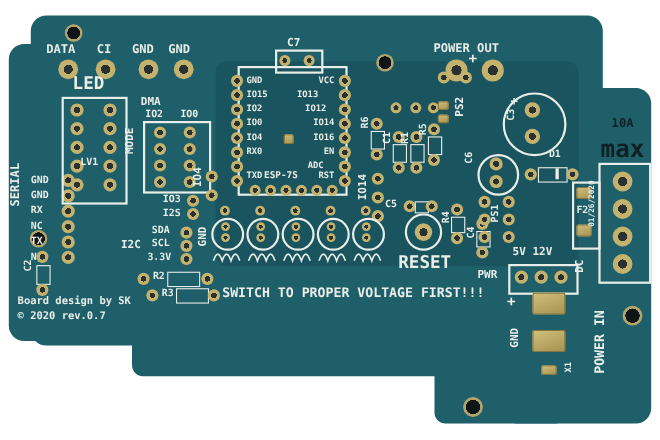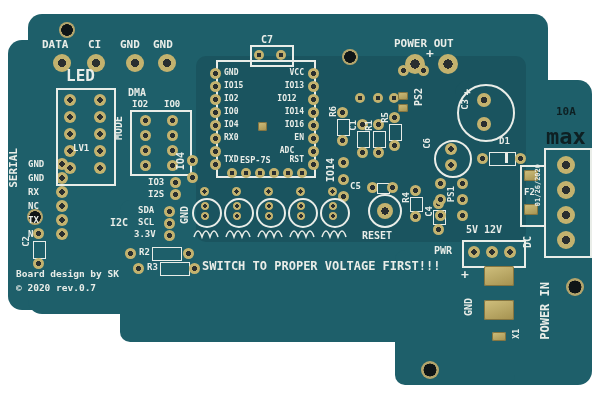--- a/index.html
+++ b/index.html
@@ -125,21 +125,21 @@
   <div class="pad" style="left:297px;top:168px;width:10px;height:10px"></div>
   <div class="sqp" style="left:258px;top:122px;width:9px;height:9px"></div>
   <div class="t" style="left:224px;top:69px;font-size:8px">GND</div>
   <div class="t" style="left:224px;top:82px;font-size:8px">IO15</div>
   <div class="t" style="left:224px;top:95px;font-size:8px">IO2</div>
   <div class="t" style="left:224px;top:108px;font-size:8px">IO0</div>
   <div class="t" style="left:224px;top:121px;font-size:8px">IO4</div>
   <div class="t" style="left:224px;top:134px;font-size:8px">RX0</div>
   <div class="t" style="left:224px;top:156px;font-size:8px">TXD</div>
   <div class="t" style="left:270px;top:69px;width:34px;text-align:right;font-size:8px">VCC</div>
-  <div class="t" style="left:270px;top:82px;width:34px;text-align:right;font-size:8px">IO13</div>
+  <div class="t" style="left:270px;top:82px;width:34px;text-align:left;font-size:8px">IO13</div>
   <div class="t" style="left:270px;top:95px;width:34px;text-align:center;font-size:8px">IO12</div>
   <div class="t" style="left:270px;top:108px;width:34px;text-align:right;font-size:8px">IO14</div>
   <div class="t" style="left:270px;top:121px;width:34px;text-align:right;font-size:8px">IO16</div>
   <div class="t" style="left:270px;top:134px;width:34px;text-align:right;font-size:8px">EN</div>
   <div class="t" style="left:270px;top:147px;width:34px;text-align:center;font-size:8px">ADC</div>
   <div class="t" style="left:284px;top:156px;width:20px;text-align:right;font-size:8px">RST</div>
   <div class="t" style="left:240px;top:156px;font-size:8.5px">ESP-7S</div>
 
   <div class="t v" style="left:176px;top:152px;font-size:10px">IO4</div>
   <div class="pad" style="left:187px;top:155px;width:11px;height:11px"></div>
@@ -226,21 +226,21 @@
   <div class="cb" style="left:389px;top:124px;width:11px;height:15px"></div>
   <div class="pad" style="left:389px;top:140px;width:11px;height:11px"></div>
 
   <div class="t" style="left:350px;top:182px;font-size:9px">C5</div>
   <div class="pad" style="left:367px;top:182px;width:11px;height:11px"></div>
   <div class="cb" style="left:377px;top:183px;width:11px;height:9px"></div>
   <div class="pad" style="left:387px;top:182px;width:11px;height:11px"></div>
 
   <div class="sc" style="left:368px;top:194px;width:30px;height:30px"></div>
   <div class="pad" style="left:377px;top:203px;width:16px;height:16px"></div>
-  <div class="t" style="left:362px;top:231px;font-size:10px">RESET</div>
+  <div class="t" style="left:362px;top:231px;font-size:16px">RESET</div>
 
   <div class="t v" style="left:402px;top:192px;font-size:9px">R4</div>
   <div class="pad" style="left:410px;top:185px;width:11px;height:11px"></div>
   <div class="cb" style="left:410px;top:197px;width:11px;height:13px"></div>
   <div class="pad" style="left:410px;top:211px;width:11px;height:11px"></div>
   <div class="t v" style="left:425px;top:206px;font-size:9px">C4</div>
   <div class="pad" style="left:433px;top:198px;width:11px;height:11px"></div>
   <div class="cb" style="left:433px;top:210px;width:11px;height:13px"></div>
   <div class="pad" style="left:433px;top:224px;width:11px;height:11px"></div>
 

